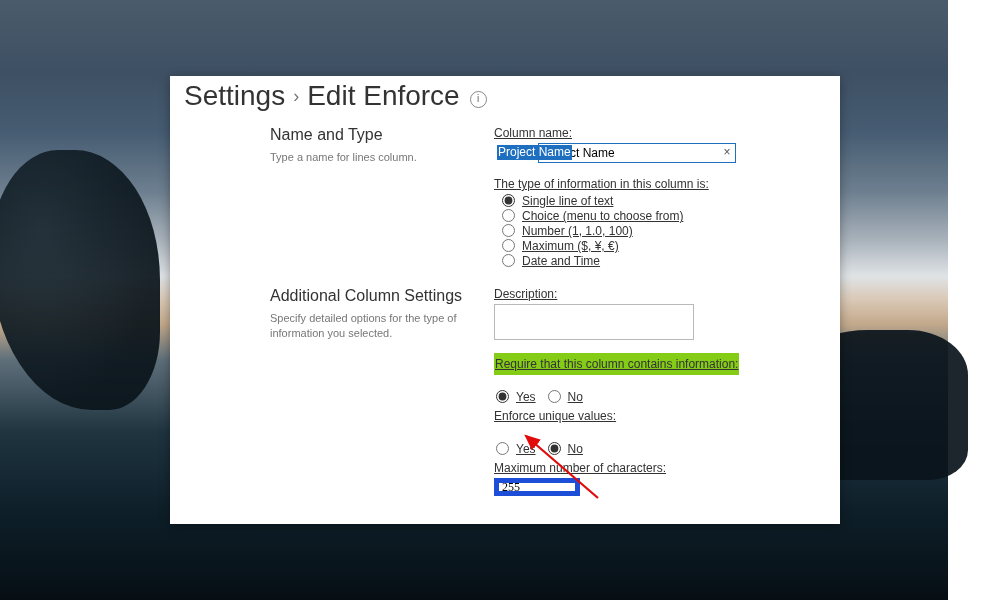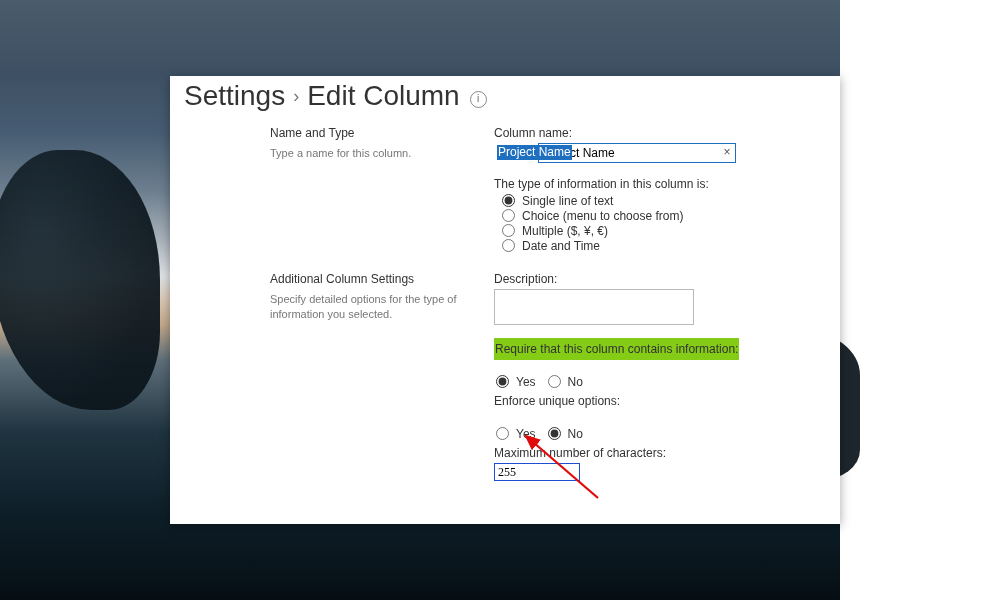--- a/index.html
+++ b/index.html
@@ -5,21 +5,21 @@
   html, body {
     margin: 0;
     padding: 0;
     width: 1000px;
     height: 600px;
     overflow: hidden;
     font-family: "Segoe UI", "Segoe UI Light", Arial, sans-serif;
   }
   .desktop {
     position: relative;
-    width: 840px;
+    width: 948px;
     height: 600px;
     background:
       linear-gradient(180deg,
         #4a5b6b 0%,
         #3e5063 12%,
         #465c72 22%,
         #6d7f8f 32%,
         #a9b2bb 40%,
         #dfe3e6 46%,
         #d9c8b5 50%,
@@ -77,26 +77,26 @@
   }
 
   .form-area {
     display: grid;
     grid-template-columns: 200px 1fr;
     column-gap: 24px;
     row-gap: 18px;
     padding: 4px 18px 0 100px;
   }
 
-  .section-title { font-size: 12px; color: #333; margin-bottom: 6px; }
+  .section-title { font-size: 16px; color: #333; margin-bottom: 6px; }
   .section-help  { font-size: 11px; color: #777; line-height: 1.35; }
 
   .field-label { font-size: 12px; color: #333; margin-bottom: 3px; }
 
-  .col-right { font-size: 12px; color: #333; }
+  .col-right { font-size: 12px; color: #333; text-decoration: underline; }
 
   .input-wrap {
     position: relative;
     width: 200px;
     padding-left: 44px;
   }
   .text-input {
     width: 198px;
     height: 20px;
     border: 1px solid #1e6fbf;
@@ -130,21 +130,21 @@
   }
 
   .highlight {
     background: #84cc16;
     display: inline;
     padding: 4px 1px;
   }
 
   .num-input {
     width: 86px; height: 18px;
-    border: 1px solid #1d4ed8;
+    border: 5px solid #1d4ed8;
     font: 12px "Segoe UI";
     padding: 4px 3px; box-sizing: border-box;
   }
 
   
   .annotation {
     position: absolute;
     pointer-events: none;
   }
 </style>
@@ -153,29 +153,29 @@
 
 <div class="desktop">
   <div class="rock-left"></div>
   <div class="rock-right"></div>
 
   <div class="window">
 
     <div class="breadcrumb">
       <span class="bc-link">Settings</span>
       <span class="sep">›</span>
-      <span>Edit Column</span>
+      <span>Edit Enforce</span>
       <span class="info-icon">i</span>
     </div>
 
     <div class="form-area">
 
       <div>
         <div class="section-title">Name and Type</div>
-        <div class="section-help">Type a name for this column.</div>
+        <div class="section-help">Type a name for lines column.</div>
       </div>
 
       <div class="col-right">
         <div class="field-label">Column name:</div>
         <div class="input-wrap">
           <input class="text-input" type="text" value="Project Name" style="">
           <span class="text-selection">Project Name</span>
           <span class="input-clear">×</span>
         </div>
 
@@ -186,21 +186,25 @@
             <label class="radio-row">
               <input type="radio" name="coltype" checked="" style="">
               <span>Single line of text</span>
             </label>
             <label class="radio-row">
               <input type="radio" name="coltype" style="">
               <span>Choice (menu to choose from)</span>
             </label>
             <label class="radio-row">
               <input type="radio" name="coltype" style="">
-              <span>Multiple ($, ¥, €)</span>
+              <span>Number (1, 1.0, 100)</span>
+            </label>
+            <label class="radio-row">
+              <input type="radio" name="coltype" style="">
+              <span>Maximum ($, ¥, €)</span>
             </label>
             <label class="radio-row">
               <input type="radio" name="coltype" style="">
               <span>Date and Time</span>
             </label>
           </div>
       </div>
 
       <div>
         <div class="section-title">Additional Column Settings</div>
@@ -219,21 +223,21 @@
             <input type="radio" name="require" id="require-yes" checked="" style="">
             <span>Yes</span>
           </label>
           <label class="radio-row">
             <input type="radio" name="require" id="require-no" style="">
             <span>No</span>
           </label>
         </div>
 
         <div style="height:4px"></div>
-        <div class="field-label">Enforce unique options:</div>
+        <div class="field-label">Enforce unique values:</div>
         <div class="inline-radios">
           <label class="radio-row">
             <input type="radio" name="unique" id="unique-yes" style="">
             <span>Yes</span>
           </label>
           <label class="radio-row">
             <input type="radio" name="unique" id="unique-no" checked="" style="">
             <span>No</span>
           </label>
         </div>

